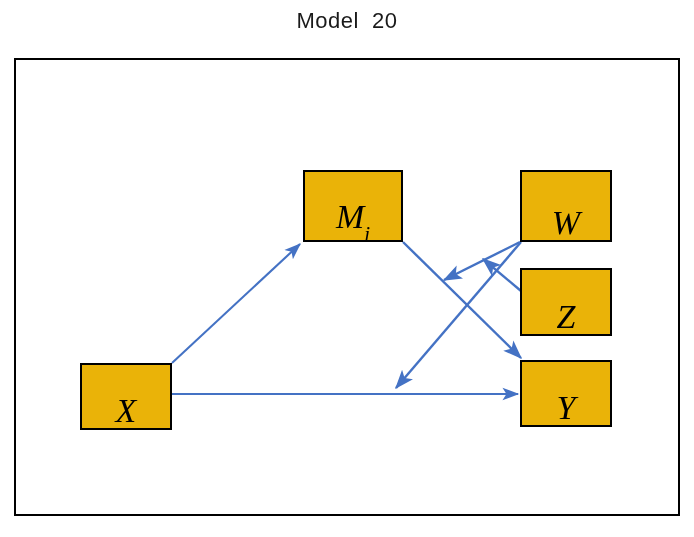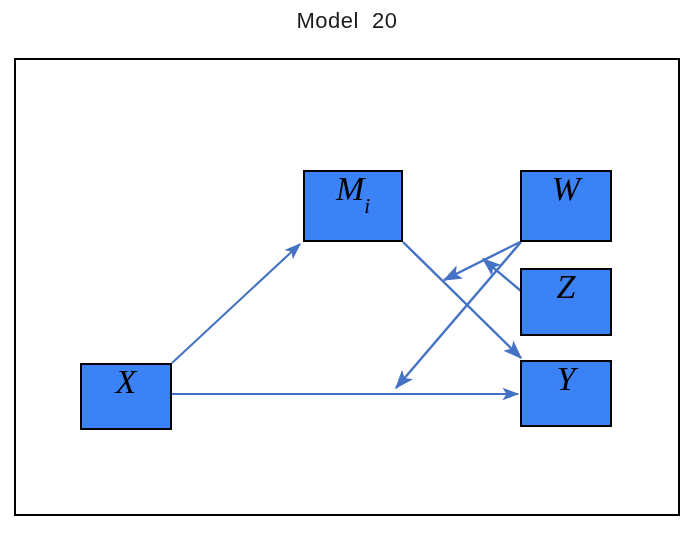--- a/index.html
+++ b/index.html
@@ -46,25 +46,25 @@
   .edge-layer {
     position: absolute;
     left: 0;
     top: 0;
     width: 694px;
     height: 537px;
     pointer-events: none;
   }
   .node-box {
     position: absolute;
-    background: #3b82f6;
+    background: #eab308;
     border: 2.5px solid #000000;
     box-sizing: border-box;
     display: flex;
-    align-items: flex-start;
+    align-items: flex-end;
     justify-content: center;
   }
   .node-label {
     font-family: "Liberation Serif", serif;
     font-style: italic;
     font-size: 34px;
     color: #000000;
     line-height: 1;
     user-select: none;
   }

